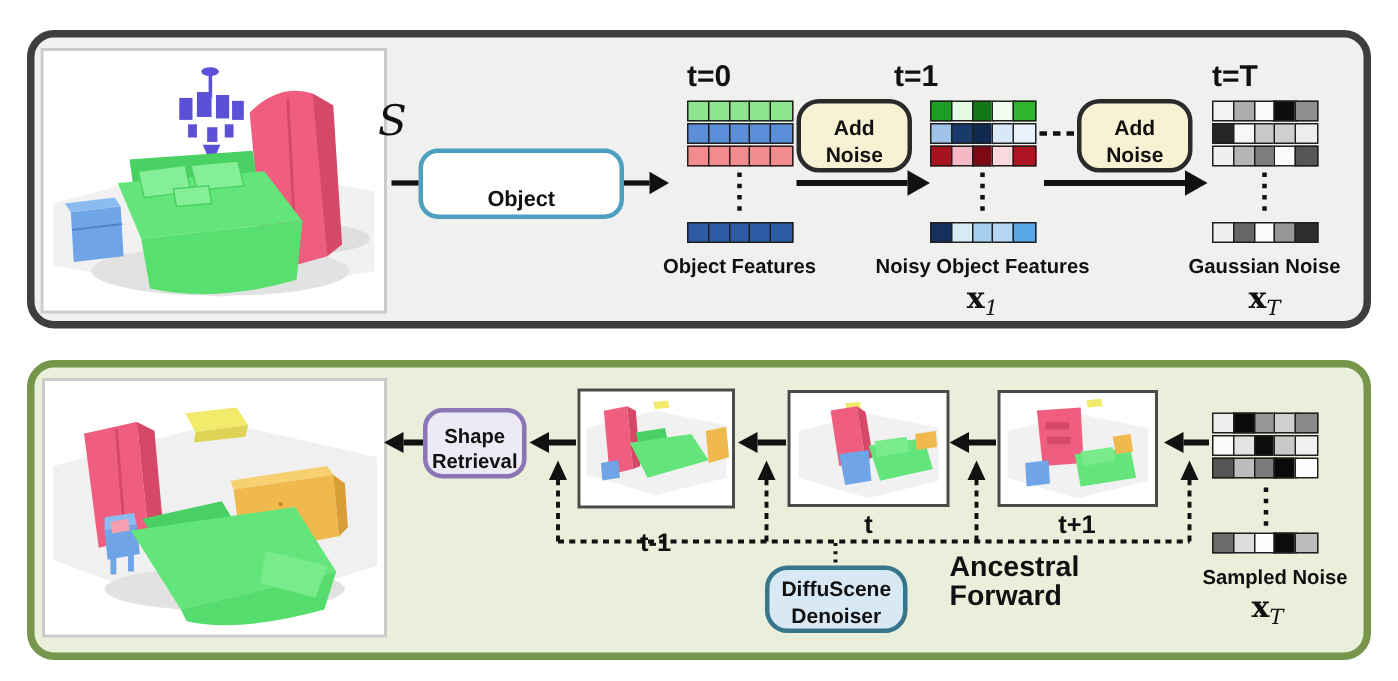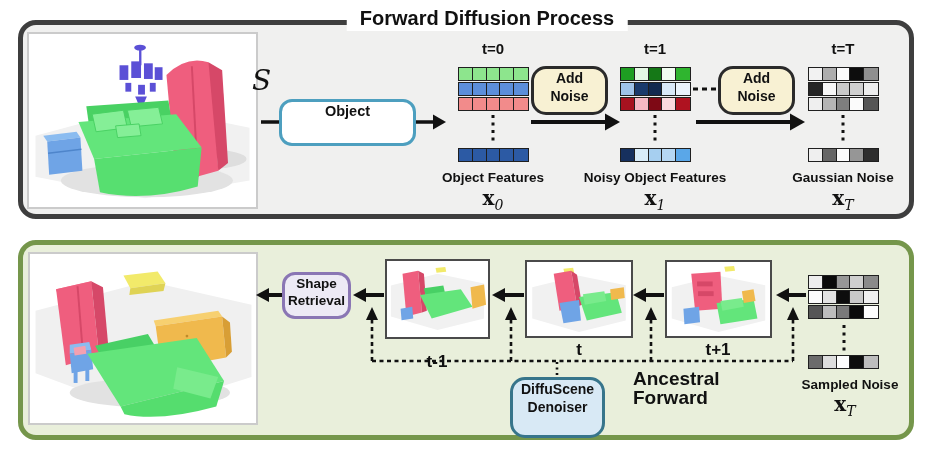--- a/index.html
+++ b/index.html
@@ -21,35 +21,35 @@
   
   .frame{position:absolute;box-sizing:border-box;background:#fff;border:2px solid #CBCBCB;z-index:2;}
   .frame svg{display:block;width:100%;height:100%;}
   .frame.scene1{left:27px;top:32px;width:231px;height:177px;}
   .frame.scene2{left:28px;top:252px;width:230px;height:173px;}
   .thumb{position:absolute;box-sizing:border-box;background:#fff;border:2.5px solid #4A4A4A;z-index:2;}
   .thumb svg{display:block;width:100%;height:100%;}
   
   .pill{
     position:absolute;box-sizing:border-box;z-index:4;display:flex;flex-direction:column;
-    align-items:center;justify-content:flex-start;text-align:center;font-weight:700;border-radius:13px;
+    align-items:center;justify-content:flex-end;text-align:center;font-weight:700;border-radius:13px;
   }
   .pill.op{left:279px;top:99px;width:137px;height:47px;border:3px solid #4D9FBF;background:#ffffff;font-size:14.5px;line-height:19px;}
   .pill.noise1{left:531px;top:66px;width:77px;height:49px;border:3px solid #2A2A2A;background:#F8F1D3;font-size:14px;line-height:18px;border-radius:15px;}
   .pill.noise2{left:718px;top:66px;width:77px;height:49px;border:3px solid #2A2A2A;background:#F8F1D3;font-size:14px;line-height:18px;border-radius:15px;}
   .pill.shape{left:282px;top:272px;width:69px;height:47px;border:3px solid #8A76B4;background:#EDEAF5;font-size:13.5px;line-height:17px;}
-  .pill.denoiser{left:510px;top:377px;width:95px;height:61px;border:3px solid #37758B;background:#D8E9F5;font-size:14px;line-height:18px;border-radius:15px;}
+  .pill.denoiser{left:510px;top:377px;width:95px;height:45px;border:3px solid #37758B;background:#D8E9F5;font-size:14px;line-height:18px;border-radius:15px;}
   
   .feat-grid{position:absolute;z-index:3;}
   .feat-row{display:flex;}
   .feat-row + .feat-row{margin-top:1px;}
   .cell{width:15.4px;height:14px;border:1.6px solid #1F1F1F;box-sizing:border-box;}
   .cell + .cell{margin-left:-1.6px;}
   
-  .tlabel{position:absolute;width:70px;text-align:center;font-size:15px;font-weight:600;z-index:3;}
+  .tlabel{position:absolute;width:70px;font-size:20px;font-weight:600;z-index:3;}
   .caption{position:absolute;width:160px;text-align:center;font-size:13.5px;font-weight:700;z-index:3;white-space:nowrap;}
   .mathvar{
     position:absolute;width:160px;text-align:center;z-index:3;
     font-family:"DejaVu Serif",serif;font-weight:700;font-size:20px;line-height:22px;
   }
   .mathvar sub{font-weight:400;font-style:italic;font-size:14px;}
   .thumb-label{position:absolute;width:80px;text-align:center;font-size:17px;font-weight:700;z-index:3;}
   .ancestral{position:absolute;left:633px;top:369px;font-size:19px;font-weight:700;line-height:19px;z-index:3;}
   .scene-symbol{
     position:absolute;left:252px;top:64px;font-family:"DejaVu Serif",serif;
@@ -58,21 +58,20 @@
   
   .overlay{position:absolute;left:0;top:0;width:932px;height:454px;z-index:5;pointer-events:none;}
 </style>
 </head>
 <body>
 
 <div class="stage">
 
   <div class="panel forward"></div>
   <div class="panel reverse"></div>
-  <div class="title-band fwd">Forward Diffusion Process</div>
 
   <div class="frame scene1">
     <svg viewBox="0 0 231 177">
       <rect width="231" height="177" fill="#ffffff"></rect>
       <polygon points="6,104 118,74 225,96 225,150 118,168 6,146" fill="#f1f1f1"></polygon>
       <ellipse cx="120" cy="150" rx="88" ry="17" fill="#e2e2e2"></ellipse>
       <ellipse cx="182" cy="128" rx="40" ry="10" fill="#dedede"></ellipse>
       <g fill="#5B50D6">
         <ellipse cx="113" cy="14" rx="6" ry="3"></ellipse>
         <rect x="112" y="14" width="2.4" height="18"></rect>
@@ -119,21 +118,21 @@
   <div class="pill noise1">
     <div>Add</div>
     <div>Noise</div>
   </div>
   <div class="pill noise2">
     <div>Add</div>
     <div>Noise</div>
   </div>
 
   <div class="tlabel" style="left:458px;top:40px">t=0</div>
-  <div class="tlabel" style="left:620px;top:40px">t=1</div>
+  <div class="tlabel" style="left:596px;top:40px">t=1</div>
   <div class="tlabel" style="left:808px;top:40px">t=T</div>
 
   <div class="feat-grid" style="left:458px;top:67px">
       <div class="feat-row">
         <div class="cell" style="background: rgb(141, 229, 141);"></div>
         <div class="cell" style="background: rgb(141, 229, 141);"></div>
         <div class="cell" style="background: rgb(141, 229, 141);"></div>
         <div class="cell" style="background: rgb(141, 229, 141);"></div>
         <div class="cell" style="background: rgb(141, 229, 141);"></div>
       </div>
@@ -222,21 +221,20 @@
         <div class="cell" style="background: rgb(102, 102, 102);"></div>
         <div class="cell" style="background: rgb(251, 251, 251);"></div>
         <div class="cell" style="background: rgb(150, 150, 150);"></div>
         <div class="cell" style="background: rgb(46, 46, 46);"></div>
       </div>
     </div>
 
   <div class="caption" style="left:413px;top:170px">Object Features</div>
   <div class="caption" style="left:575px;top:170px">Noisy Object Features</div>
   <div class="caption" style="left:763px;top:170px">Gaussian Noise</div>
-  <div class="mathvar" style="left:413px;top:187px"><span>x</span><sub>0</sub></div>
   <div class="mathvar" style="left:575px;top:187px"><span>x</span><sub>1</sub></div>
   <div class="mathvar" style="left:763px;top:187px"><span>x</span><sub>T</sub></div>
 
   <div class="frame scene2">
     <svg viewBox="0 0 230 173">
       <rect width="230" height="173" fill="#ffffff"></rect>
       <polygon points="5,58 120,28 226,52 226,126 112,162 5,122" fill="#f0f0f0"></polygon>
       <ellipse cx="122" cy="142" rx="82" ry="15" fill="#e2e2e2"></ellipse>
       <g>
         <polygon points="95,22 130,18 138,30 102,35" fill="#F2EA6A"></polygon>

